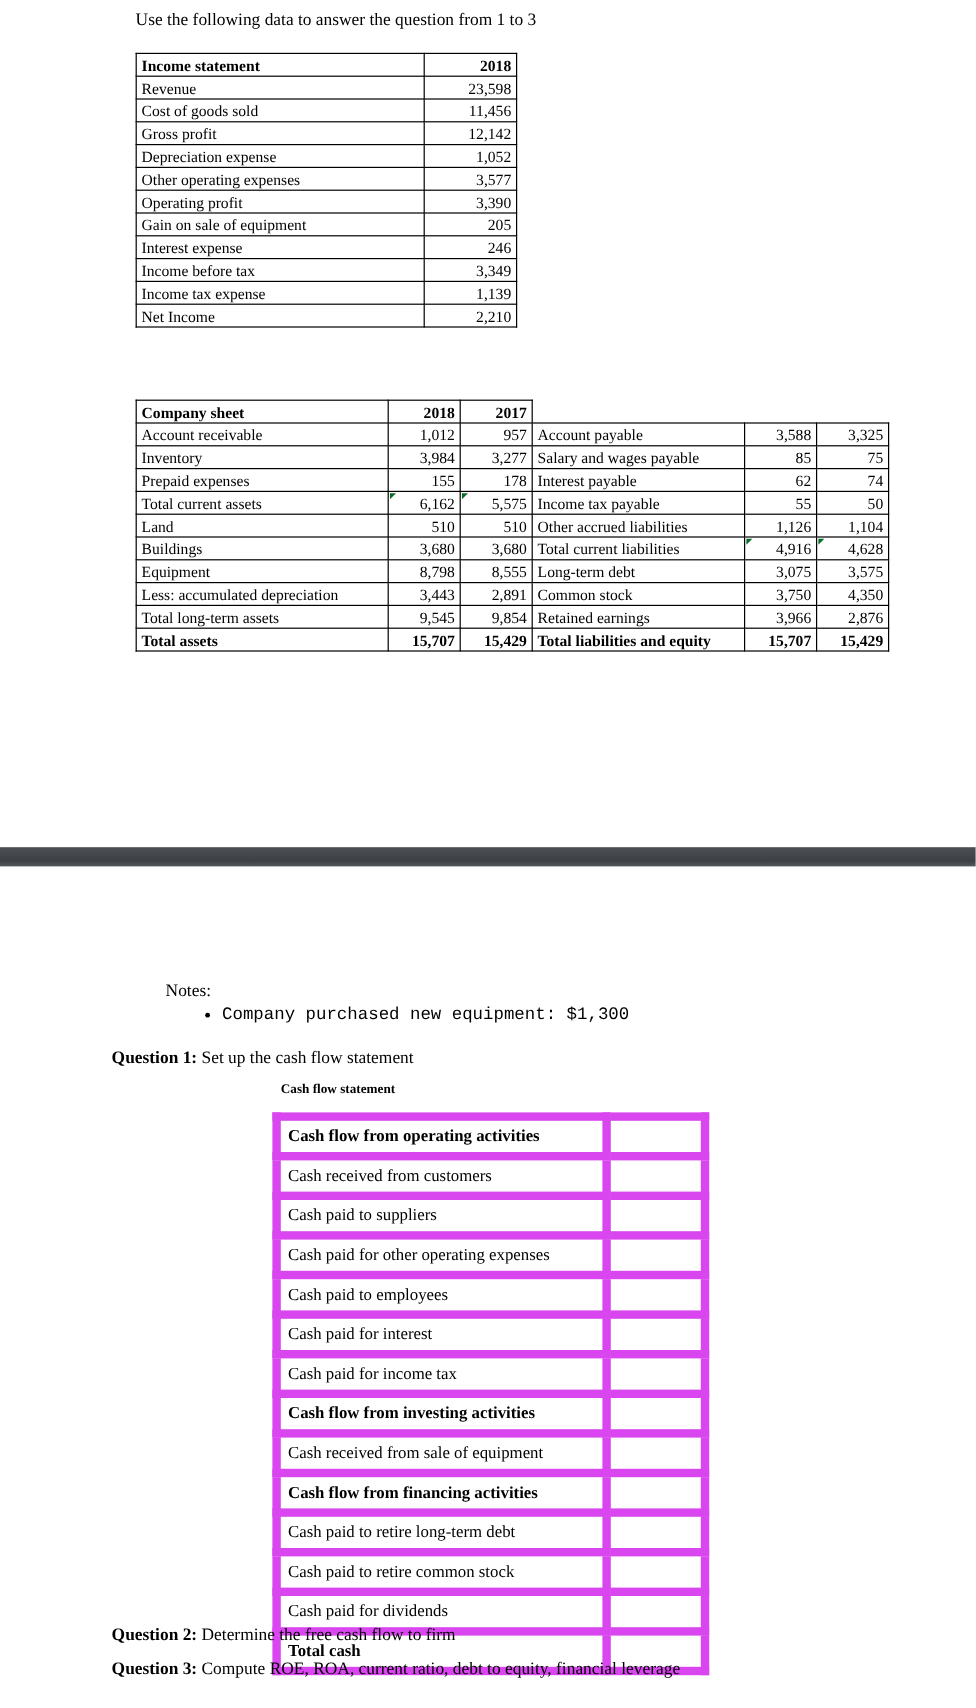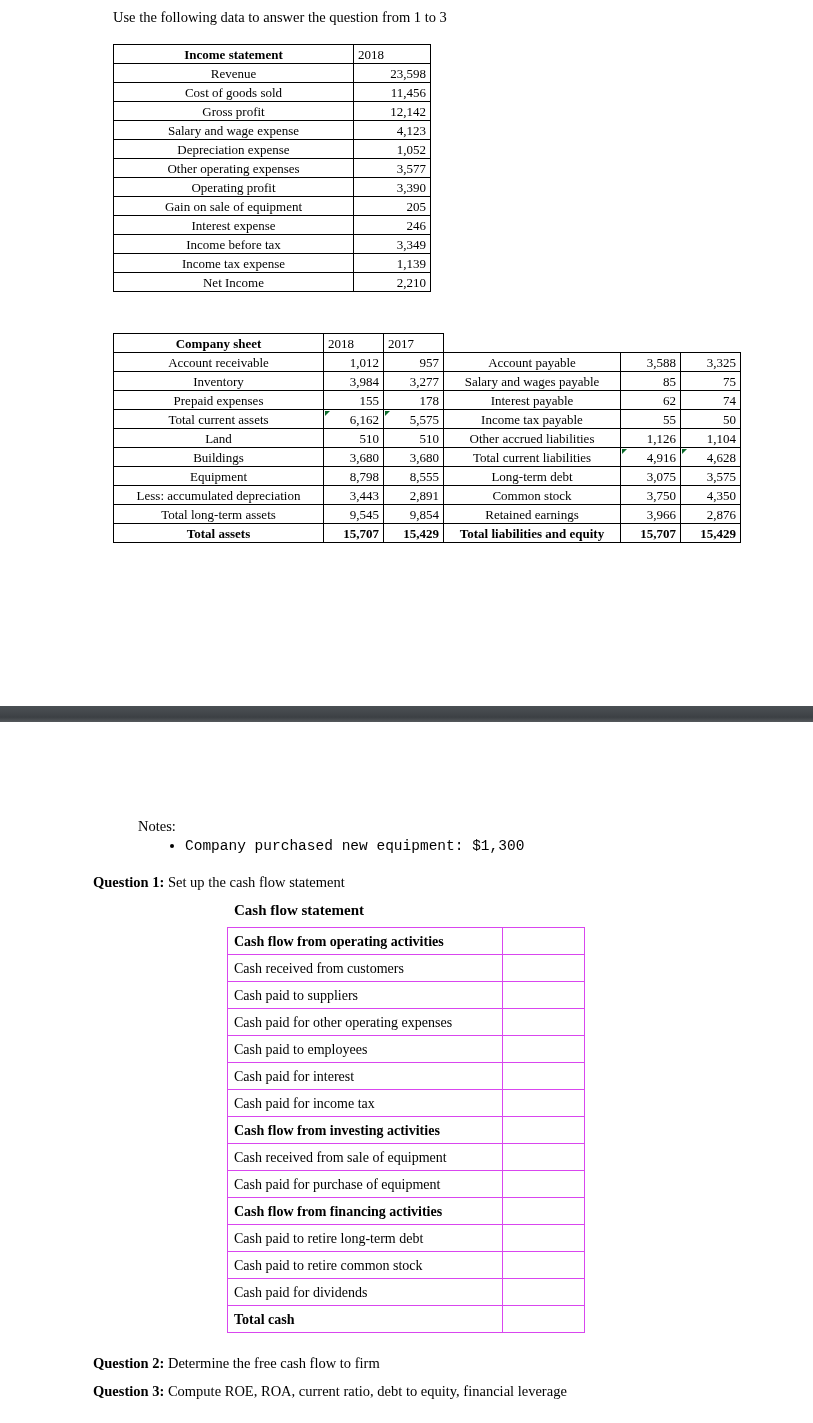--- a/index.html
+++ b/index.html
@@ -34,24 +34,24 @@
   }
   table.fin td {
     border: 1px solid #000;
     padding: 0px 4px;
     height: 18px;
     line-height: 17px;
     vertical-align: middle;
     overflow: hidden;
     white-space: nowrap;
   }
-  td.lbl { text-align: center; margin-left: 15px; }
+  td.lbl { text-align: left; margin-left: 15px; }
   td.num { text-align: right; }
   td.bold, tr.bold td { font-weight: bold; }
-  td.hdr { font-weight: normal; text-align: left; }
+  td.hdr { font-weight: bold; text-align: right; }
 
   
   .tri { position: relative; }
   .tri::before {
     content: "";
     position: absolute;
     top: 1px;
     left: 1px;
     width: 0; height: 0;
     border-top: 5px solid #0a6b2a;
@@ -125,36 +125,36 @@
   .question b { font-weight: bold; }
   #question-1 { left: 93px; top: 874px; }
   #question-2 { left: 93px; top: 1355px; }
   #question-3 { left: 93px; top: 1383px; }
 
   
   #cf-title {
     position: absolute;
     left: 234px;
     top: 902px;
-    font-size: 15px;
+    font-size: 11px;
     font-weight: bold;
   }
   #cash-flow-table {
     position: absolute;
     left: 227px;
     top: 927px;
     width: 357px;
     border-collapse: collapse;
     table-layout: fixed;
     font-size: 14px;
   }
   #cash-flow-table col.f0 { width: 275px; }
   #cash-flow-table col.f1 { width: 82px; }
   #cash-flow-table td {
-    border: 1px solid #d946ef;
+    border: 7px solid #d946ef;
     height: 26px;
     line-height: 25px;
     padding: 0 4px 0 6px;
     vertical-align: middle;
     white-space: nowrap;
   }
   #cash-flow-table td.head { font-weight: bold; }
 </style>
 </head>
 <body>
@@ -175,24 +175,20 @@
         <td class="lbl">Revenue</td>
         <td class="num">23,598</td>
       </tr>
       <tr>
         <td class="lbl">Cost of goods sold</td>
         <td class="num">11,456</td>
       </tr>
       <tr>
         <td class="lbl">Gross profit</td>
         <td class="num">12,142</td>
-      </tr>
-      <tr>
-        <td class="lbl">Salary and wage expense</td>
-        <td class="num">4,123</td>
       </tr>
       <tr>
         <td class="lbl">Depreciation expense</td>
         <td class="num">1,052</td>
       </tr>
       <tr>
         <td class="lbl">Other operating expenses</td>
         <td class="num">3,577</td>
       </tr>
       <tr>
@@ -369,24 +365,20 @@
       </tr>
       <tr>
         <td class="head">Cash flow from investing activities</td>
         <td></td>
       </tr>
       <tr>
         <td>Cash received from sale of equipment</td>
         <td></td>
       </tr>
       <tr>
-        <td>Cash paid for purchase of equipment</td>
-        <td></td>
-      </tr>
-      <tr>
         <td class="head">Cash flow from financing activities</td>
         <td></td>
       </tr>
       <tr>
         <td>Cash paid to retire long-term debt</td>
         <td></td>
       </tr>
       <tr>
         <td>Cash paid to retire common stock</td>
         <td></td>

